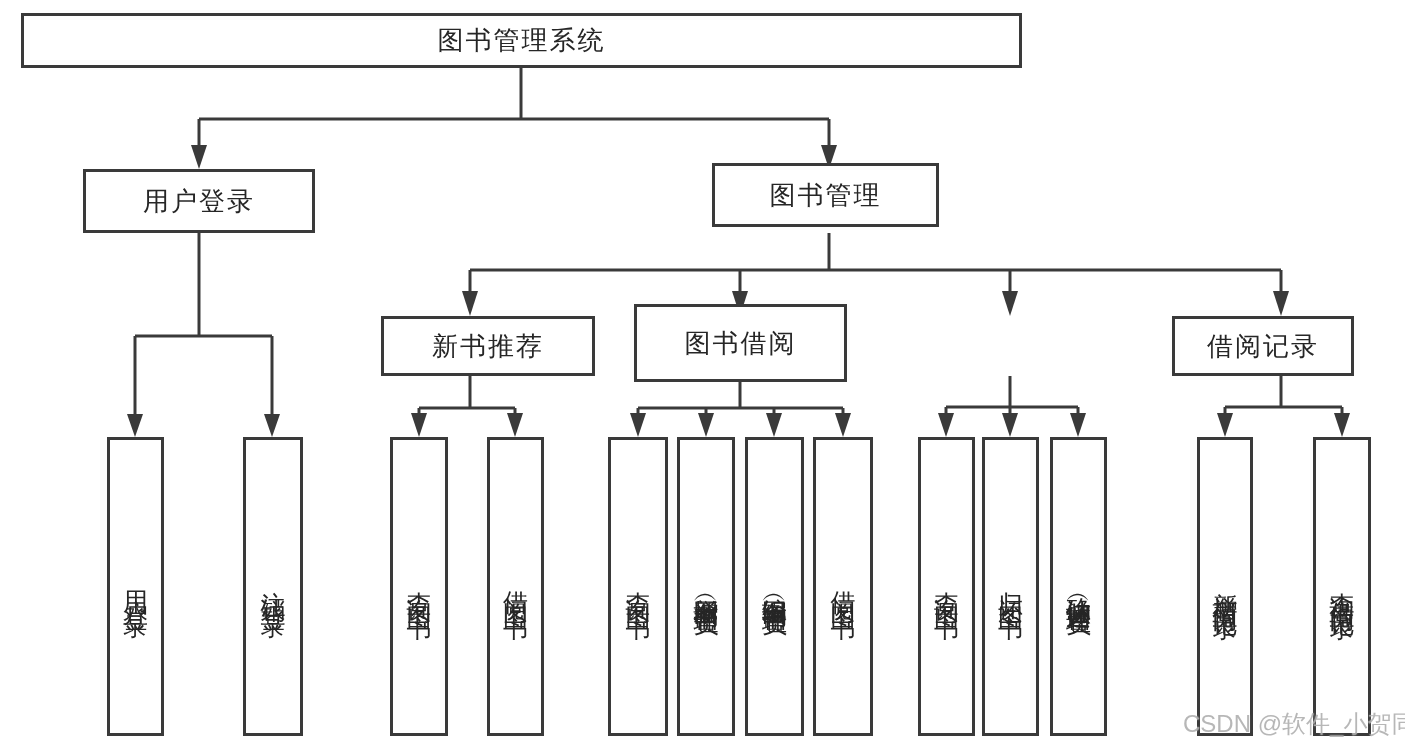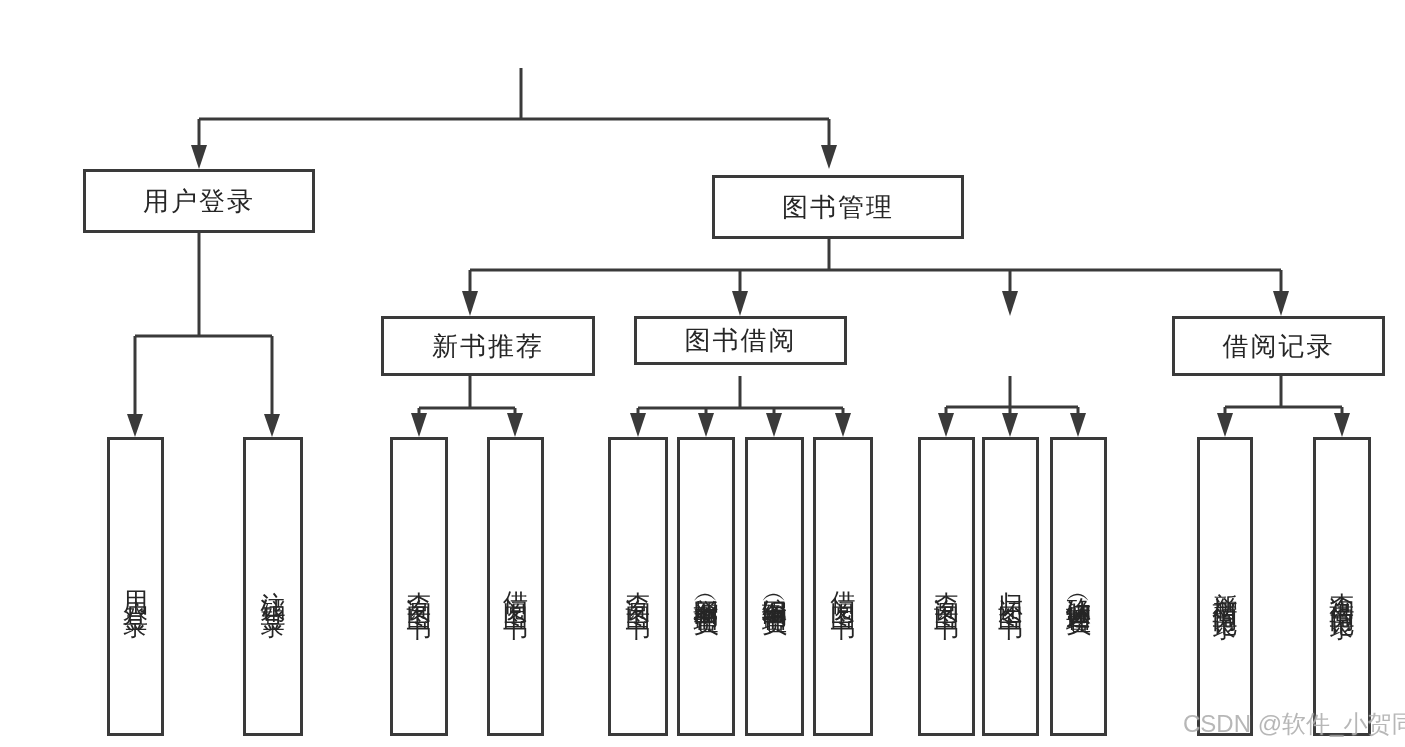--- a/index.html
+++ b/index.html
@@ -123,35 +123,38 @@
       <polygon points="1070,413 1086,413 1078,437"></polygon>
 
     <path d="M1281,376 V407"></path>
     <path d="M1225,407 H1342"></path>
     <path d="M1225,407 V416"></path>
       <polygon points="1217,413 1233,413 1225,437"></polygon>
     <path d="M1342,407 V416"></path>
       <polygon points="1334,413 1350,413 1342,437"></polygon>
   </svg>
 
+  <div class="node" style="left:21px;top:13px;width:1001px;height:55px">
+    <span class="nlabel">图书管理系统</span>
+  </div>
 
   <div class="node" style="left:83px;top:169px;width:232px;height:64px">
     <span class="nlabel">用户登录</span>
   </div>
-  <div class="node" style="left:712px;top:175px;width:252px;height:64px">
+  <div class="node" style="left:712px;top:163px;width:227px;height:64px">
     <span class="nlabel">图书管理</span>
   </div>
 
   <div class="node" style="left:381px;top:316px;width:214px;height:60px">
     <span class="nlabel">新书推荐</span>
   </div>
-  <div class="node" style="left:634px;top:316px;width:213px;height:49px">
+  <div class="node" style="left:634px;top:304px;width:213px;height:78px">
     <span class="nlabel">图书借阅</span>
   </div>
-  <div class="node" style="left:1172px;top:316px;width:213px;height:60px">
+  <div class="node" style="left:1172px;top:316px;width:182px;height:60px">
     <span class="nlabel">借阅记录</span>
   </div>
 
   <div class="leaf" style="left:107px;width:57px">
     <span class="vlabel v4">用户登录</span>
   </div>
   <div class="leaf" style="left:243px;width:60px">
     <span class="vlabel v4">注销登录</span>
   </div>
 

